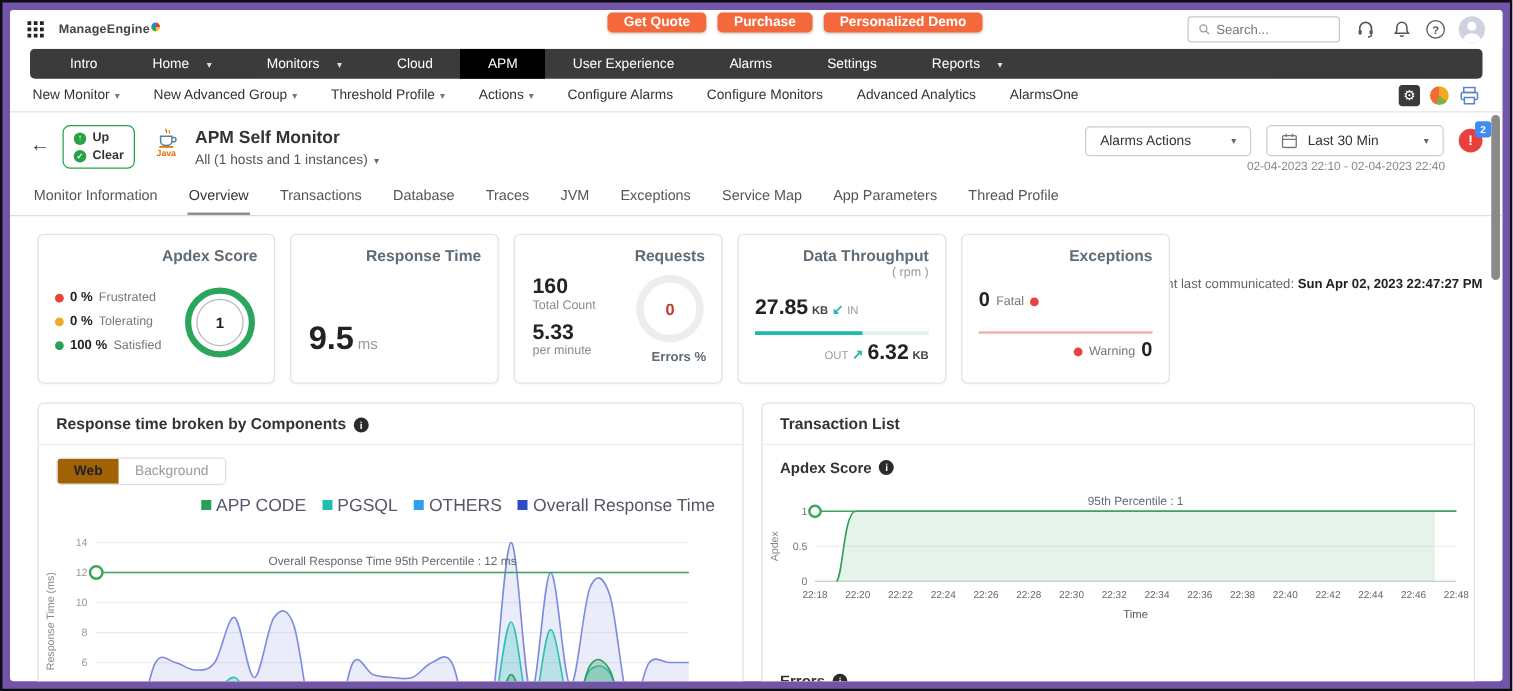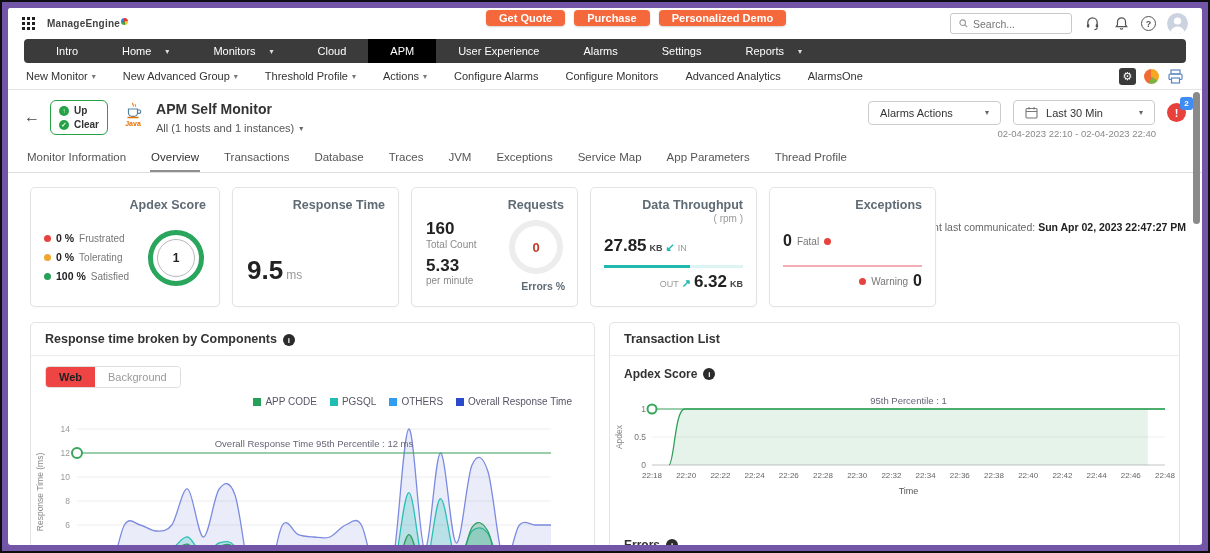--- a/index.html
+++ b/index.html
@@ -110,23 +110,23 @@
   .exc-warn b { font-size:16px; color:#222; }
 
   
   .panels { display:flex; gap:14px; margin:15px 16px 0 22px; }
   .panel { background:#fff; border:1px solid #e3e3e3; border-radius:5px; height:400px; overflow:hidden; }
   .p-left { width:565px; } .p-right { width:571px; }
   .panel-hd { padding:9px 14px; font-size:12.5px; font-weight:bold; color:#333; border-bottom:1px solid #ededed; display:flex; align-items:flex-end; gap:6px; }
   .info { width:12px; height:12px; border-radius:50%; background:#2b2b2b; color:#fff; font-size:8px; font-weight:bold; display:inline-flex; align-items:center; justify-content:center; flex:none; }
   .toggle { display:inline-flex; border:1px solid #ddd; border-radius:4px; overflow:hidden; margin:10px 0 0 14px; }
   .tg { font-size:11px; padding:4px 13px; color:#999; cursor:pointer; background:#fff; }
-  .tg.active { background:#ef4444; color:#222; font-weight:bold; }
+  .tg.active { background:#a16207; color:#222; font-weight:bold; }
   .chart-legend { display:flex; justify-content:flex-end; gap:13px; margin:8px 22px 0 0; }
-  .cl-item { display:flex; align-items:center; gap:4px; font-size:10px; color:#556; }
+  .cl-item { display:flex; align-items:center; gap:4px; font-size:14px; color:#556; }
   .cl-item i { width:8px; height:8px; display:inline-block; }
   .sec-hd { display:flex; align-items:center; gap:6px; font-size:12px; font-weight:bold; color:#333; padding:11px 14px 0 14px; }
   svg { display:block; }
 </style>
 </head>
 <body>
 
 <div class="frame">
 <div class="app">
 

